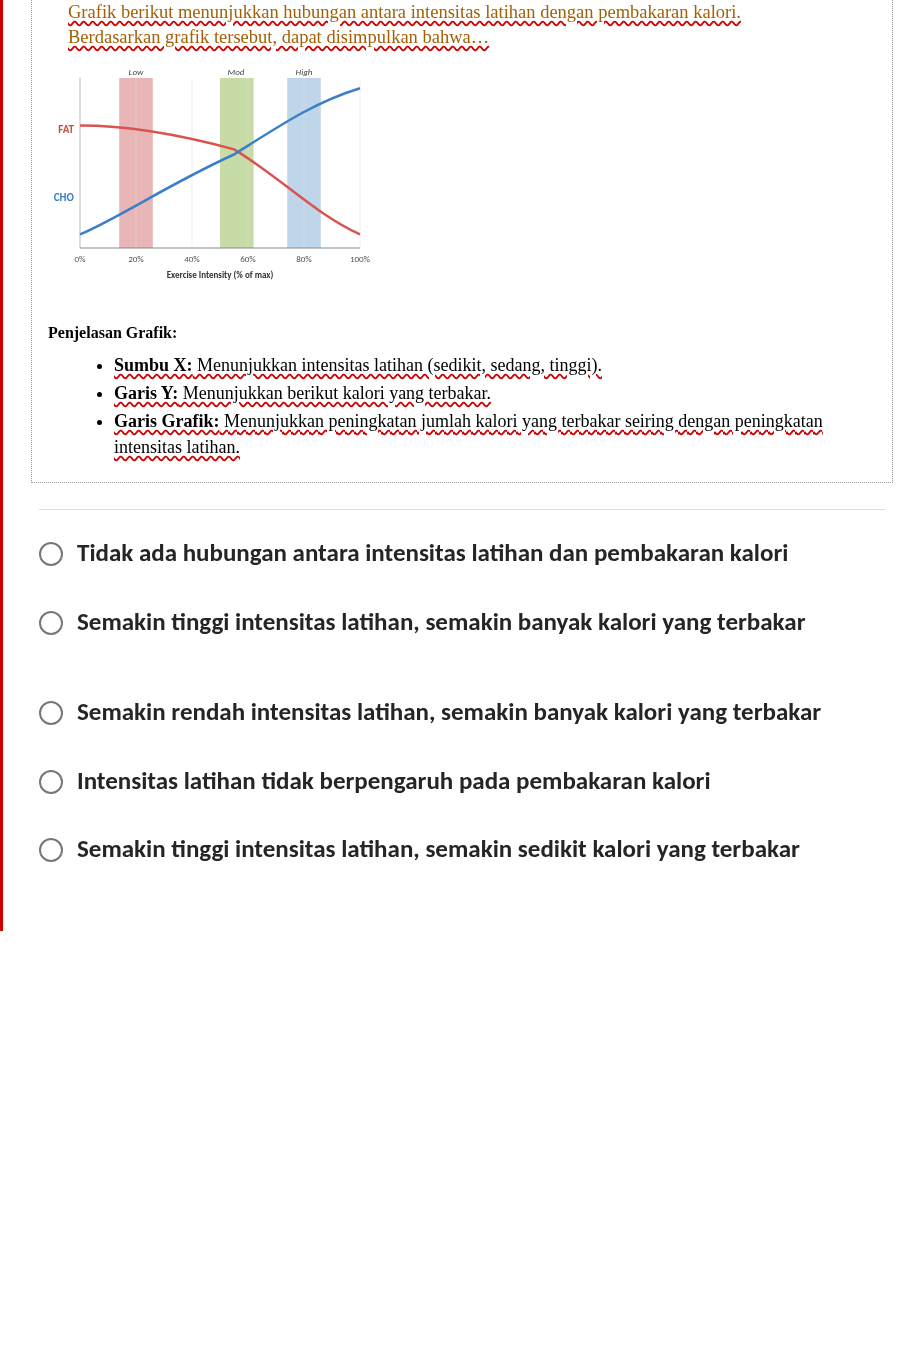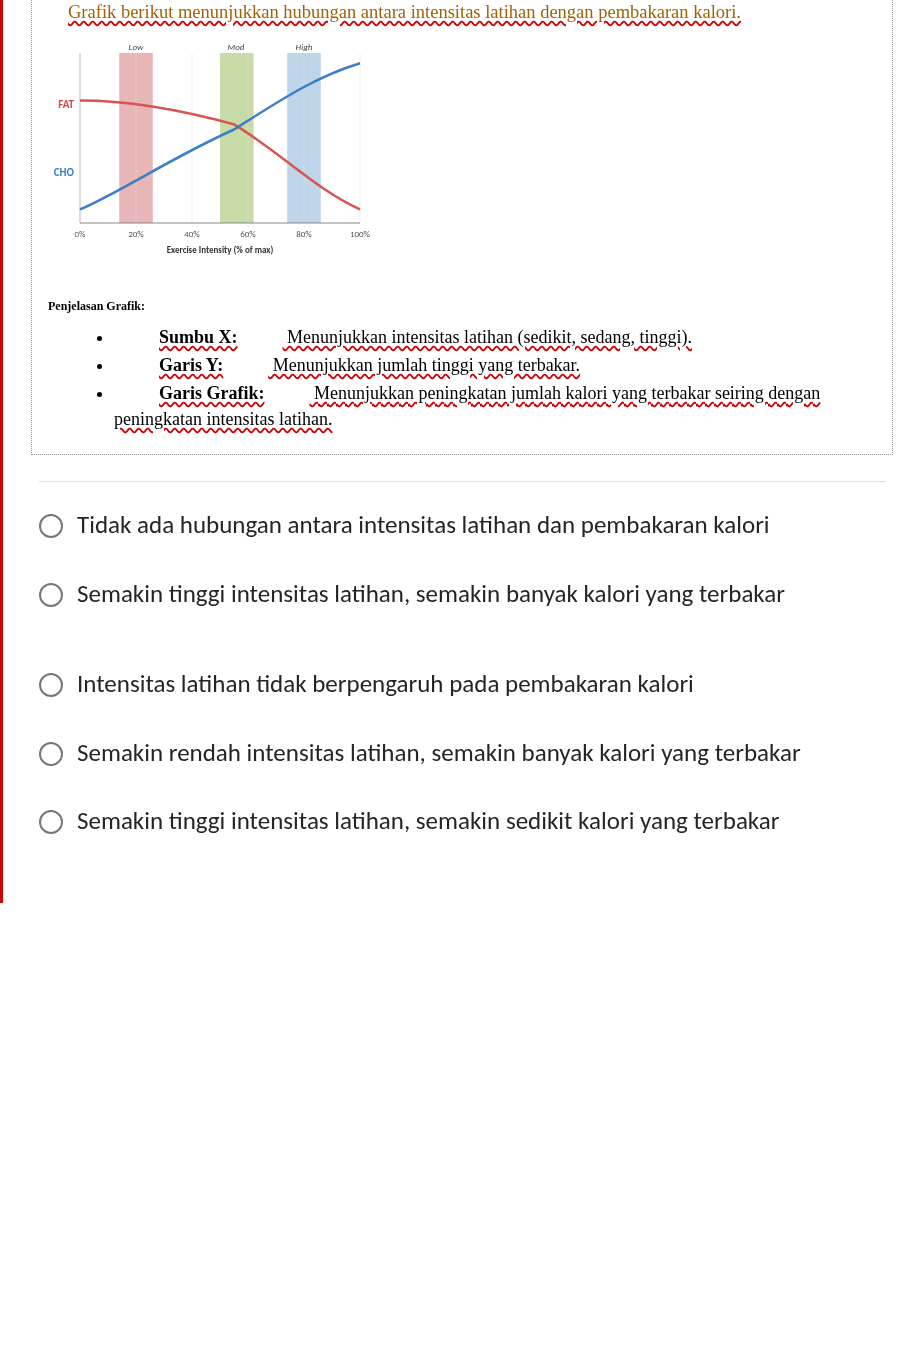--- a/index.html
+++ b/index.html
@@ -28,49 +28,50 @@
     line-height: 1.35;
   }
   .intro .ul { text-decoration: underline; text-decoration-color: #c00; text-decoration-style: wavy; text-underline-offset: 2px; }
 
   .chart-holder { padding: 4px 0 0 4px; }
   svg.chart { display: block; }
 
   .penjelasan-title {
     font-family: "Times New Roman", serif;
     font-weight: bold;
-    font-size: 12px;
+    font-size: 16px;
     padding: 30px 0 10px 6px;
   }
   .penjelasan-list {
     font-family: "Times New Roman", serif;
     font-size: 18px;
     padding: 0 10px 0 72px;
     margin: 0;
     list-style: disc;
     line-height: 1.45;
   }
   .penjelasan-list li { margin-bottom: 2px; }
   .penjelasan-list .b { font-weight: bold; }
-  .penjelasan-list .ulr { text-decoration: underline wavy #c00; text-underline-offset: 2px; margin-left: 45px; }
+  .penjelasan-list .ulr { text-decoration: underline wavy #c00; text-underline-offset: 2px; }
 
   hr.sep {
     border: none;
     border-top: 1px solid #ddd;
     margin: 26px 18px 26px 36px;
   }
 
   .options {
     padding: 0 18px 0 36px;
   }
   .option {
     display: flex;
     align-items: flex-start;
     gap: 14px;
     margin-bottom: 34px;
+    font-weight: bold;
   }
   .option.extra-gap { margin-bottom: 56px; }
   .radio {
     flex: 0 0 auto;
     width: 24px;
     height: 24px;
     border: 2.5px solid #777;
     border-radius: 50%;
     margin-top: 6px;
   }
@@ -81,20 +82,21 @@
     line-height: 1.38;
   }
 </style>
 </head>
 <body>
 
 <div class="content-wrap">
   <div class="doc-box">
     <div class="intro">
       <span class="ul">Grafik berikut menunjukkan hubungan antara intensitas latihan dengan pembakaran kalori.</span><br>
+      <span class="ul">Berdasarkan grafik tersebut, dapat disimpulkan bahwa…</span>
     </div>
 
     <div class="chart-holder">
       <svg class="chart" width="340" height="230" viewBox="0 0 340 230">
         <defs></defs>
 
         <g transform="translate(34,14)">
 
           <rect x="39.2" y="0" width="33.6" height="170" fill="#e8b6b6"></rect>
           <rect x="140" y="0" width="33.6" height="170" fill="#c7dba6"></rect>
@@ -128,42 +130,42 @@
           <text x="280" y="184" text-anchor="middle" font-size="9" fill="#555">100%</text>
 
           <text x="140" y="200" text-anchor="middle" font-size="9" font-weight="bold" fill="#333">Exercise Intensity (% of max)</text>
         </g>
       </svg>
     </div>
 
     <div class="penjelasan-title">Penjelasan Grafik:</div>
     <ul class="penjelasan-list">
       <li><span class="b ulr">Sumbu X:</span><span class="ulr"> Menunjukkan intensitas latihan (sedikit, sedang, tinggi).</span></li>
-      <li><span class="b ulr">Garis Y:</span><span class="ulr"> Menunjukkan jumlah tinggi yang terbakar.</span></li>
+      <li><span class="b ulr">Garis Y:</span><span class="ulr"> Menunjukkan berikut kalori yang terbakar.</span></li>
       <li><span class="b ulr">Garis Grafik:</span><span class="ulr"> Menunjukkan peningkatan jumlah kalori yang terbakar seiring dengan peningkatan intensitas latihan.</span></li>
     </ul>
   </div>
 
   <hr class="sep">
 
   <div class="options">
     <div class="option">
       <div class="radio"></div>
       <div class="opt-text">Tidak ada hubungan antara intensitas latihan dan pembakaran kalori</div>
     </div>
     <div class="option extra-gap">
       <div class="radio"></div>
       <div class="opt-text">Semakin tinggi intensitas latihan, semakin banyak kalori yang terbakar</div>
     </div>
     <div class="option">
       <div class="radio"></div>
-      <div class="opt-text">Intensitas latihan tidak berpengaruh pada pembakaran kalori</div>
+      <div class="opt-text">Semakin rendah intensitas latihan, semakin banyak kalori yang terbakar</div>
     </div>
     <div class="option">
       <div class="radio"></div>
-      <div class="opt-text">Semakin rendah intensitas latihan, semakin banyak kalori yang terbakar</div>
+      <div class="opt-text">Intensitas latihan tidak berpengaruh pada pembakaran kalori</div>
     </div>
     <div class="option">
       <div class="radio"></div>
       <div class="opt-text">Semakin tinggi intensitas latihan, semakin sedikit kalori yang terbakar</div>
     </div>
   </div>
 </div>
 
 </body></html>

